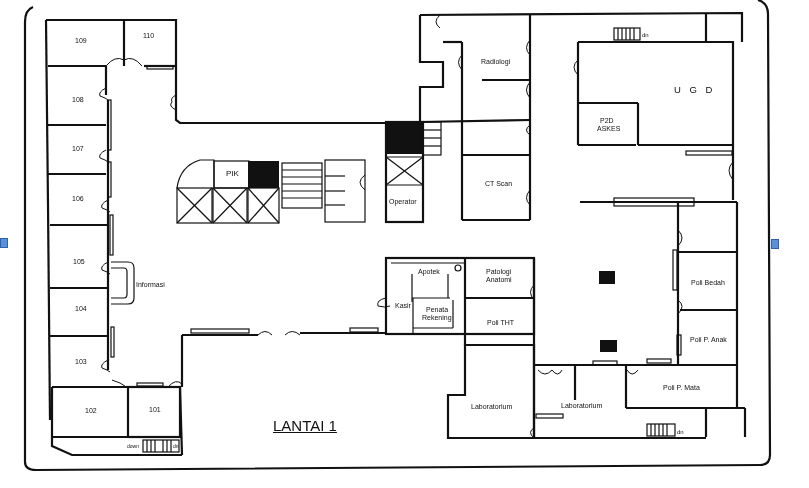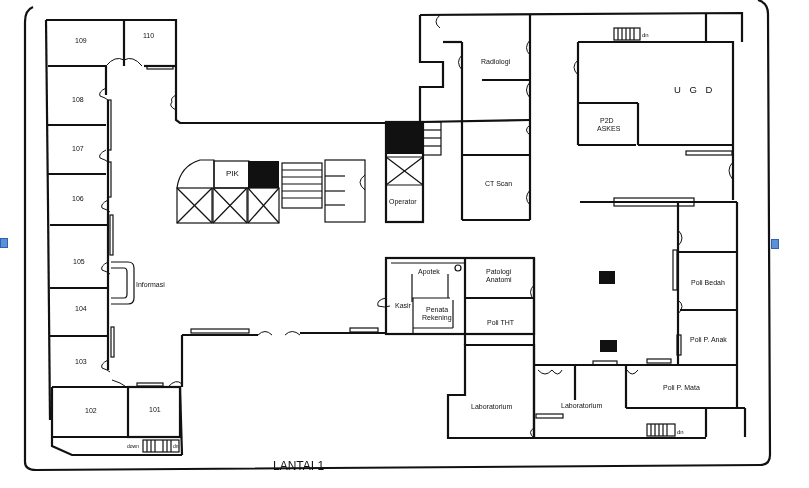--- a/index.html
+++ b/index.html
@@ -204,21 +204,21 @@
     <path class="door" d="M538,370 Q545,378 552,370 Q558,378 562,370 M627,370 Q632,378 638,370"></path>
     <path class="door" d="M534,285 Q527,292 534,300 M534,428 Q527,432 534,438"></path>
     <rect class="thin" x="536" y="414" width="27" height="4"></rect>
   </g>
 </svg>
 
 <style>
   .lab{position:absolute;font-family:"Liberation Sans",sans-serif;font-size:7px;color:#111;line-height:8px;text-align:center;white-space:nowrap;}
   .lab-md{font-size:8px;}
   .lab-lg{font-size:9.5px;letter-spacing:3px;}
-  .lab-title{font-size:12px;margin-top:40px;}
+  .lab-title{font-size:15px;text-decoration:underline;}
 </style>
 
 <span class="lab" style="left:75px;top:37px;">109</span>
 <span class="lab" style="left:143px;top:32px;">110</span>
 <span class="lab" style="left:72px;top:96px;">108</span>
 <span class="lab" style="left:72px;top:145px;">107</span>
 <span class="lab" style="left:72px;top:195px;">106</span>
 <span class="lab" style="left:73px;top:258px;">105</span>
 <span class="lab" style="left:75px;top:305px;">104</span>
 <span class="lab" style="left:75px;top:358px;">103</span>

